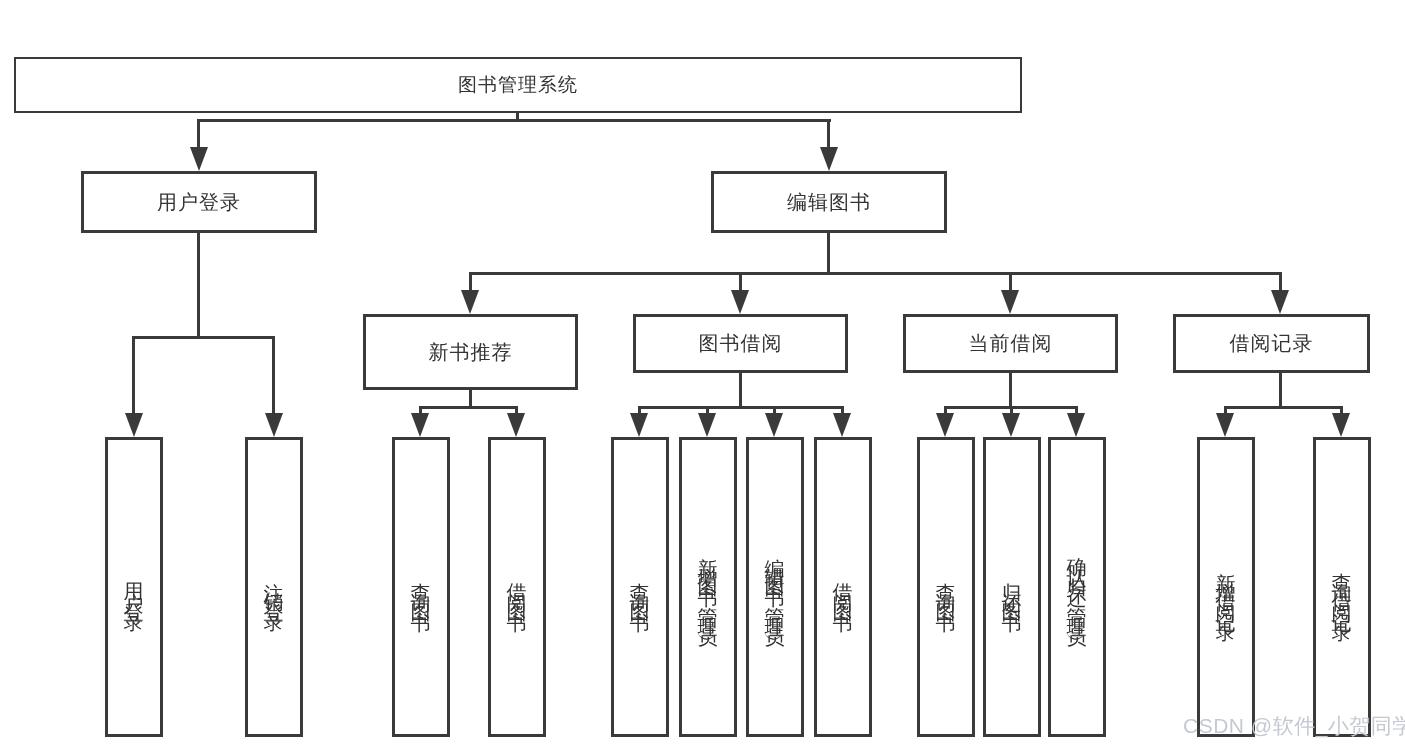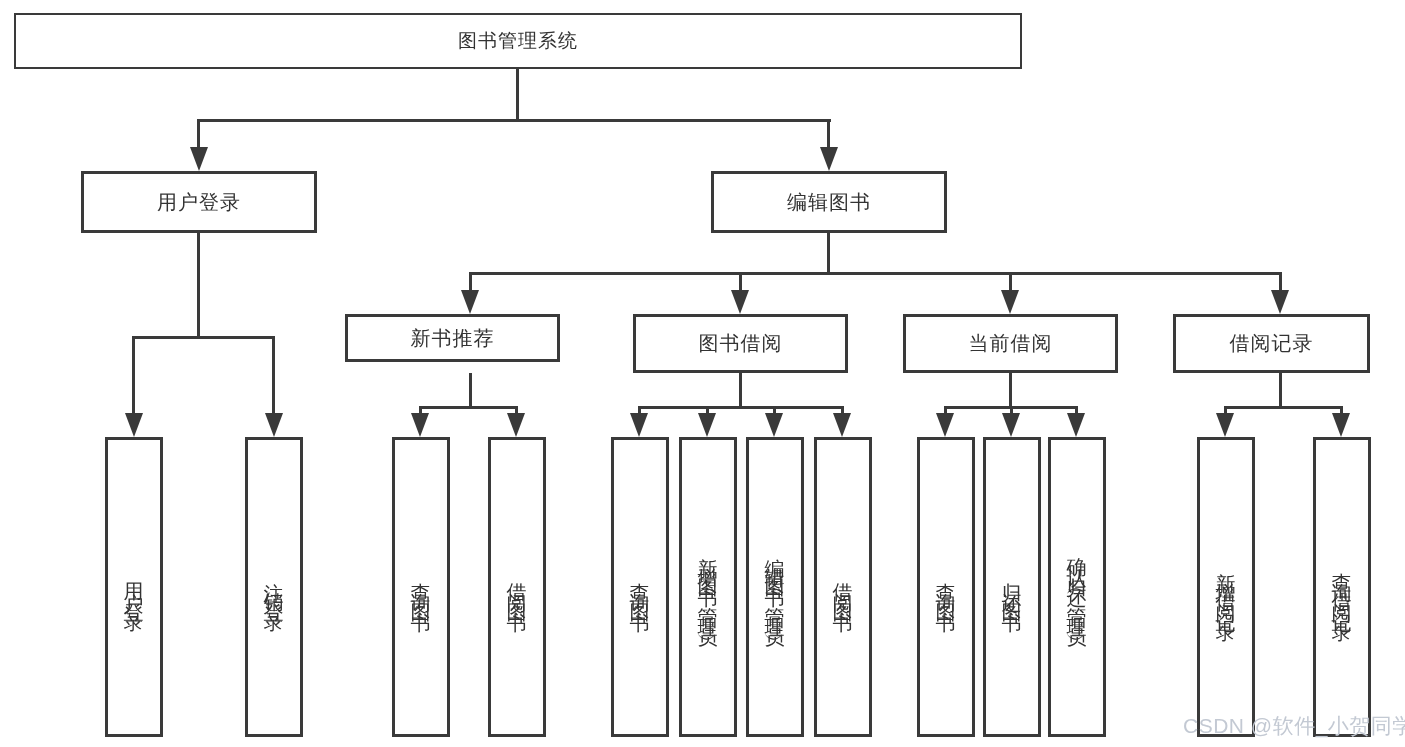--- a/index.html
+++ b/index.html
@@ -16,21 +16,21 @@
     position:absolute;width:0;height:0;
     border-left:9px solid transparent;border-right:9px solid transparent;
     border-top:24px solid #3a3a3a;
   }
   
   .node{
     position:absolute;box-sizing:border-box;border:3px solid #3a3a3a;background:#ffffff;
     display:flex;align-items:center;justify-content:center;
     font-size:20px;letter-spacing:1px;color:#333333;z-index:2;
   }
-  .node.root{border-width:2px;font-size:19px;}
+  .node.root{border-width:2px;font-size:19px;margin-top:44px;}
   
   .vnode{
     position:absolute;box-sizing:border-box;border:3px solid #3a3a3a;background:#ffffff;
     display:flex;align-items:center;justify-content:center;
     writing-mode:vertical-rl;text-orientation:mixed;
     font-size:20px;letter-spacing:10px;line-height:1;color:#333333;z-index:2;
   }
   .watermark{
     position:absolute;left:1183px;top:712px;z-index:6;
     font-size:21px;color:#c3c9d3;letter-spacing:0.5px;white-space:nowrap;
@@ -99,21 +99,21 @@
   <div class="arw" style="left:1216px;top:413px"></div>
   <div class="v" style="left:1340px;top:406px;height:12px"></div>
   <div class="arw" style="left:1332px;top:413px"></div>
 
   <div class="node root" style="left:14px;top:13px;width:1008px;height:56px">图书管理系统</div>
 
   <div class="node" style="left:81px;top:171px;width:236px;height:62px">用户登录</div>
 
   <div class="node" style="left:711px;top:171px;width:236px;height:62px">编辑图书</div>
 
-  <div class="node" style="left:345px;top:314px;width:215px;height:48px">新书推荐</div>
+  <div class="node" style="left:363px;top:314px;width:215px;height:76px">新书推荐</div>
 
   <div class="node" style="left:903px;top:314px;width:215px;height:59px">当前借阅</div>
 
   <div class="node" style="left:633px;top:314px;width:215px;height:59px">图书借阅</div>
 
   <div class="node" style="left:1173px;top:314px;width:197px;height:59px">借阅记录</div>
 
   <div class="vnode" style="left:105px;top:437px;width:58px;height:300px">用户登录</div>
   <div class="vnode" style="left:245px;top:437px;width:58px;height:300px">注销登录</div>
 

